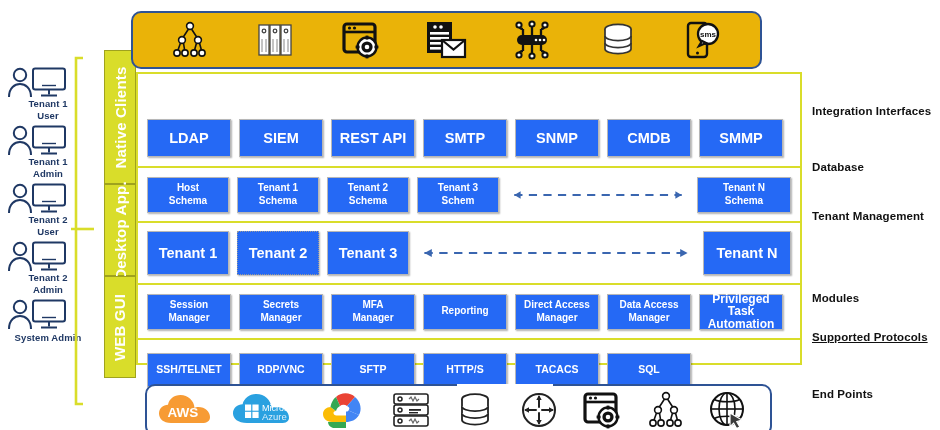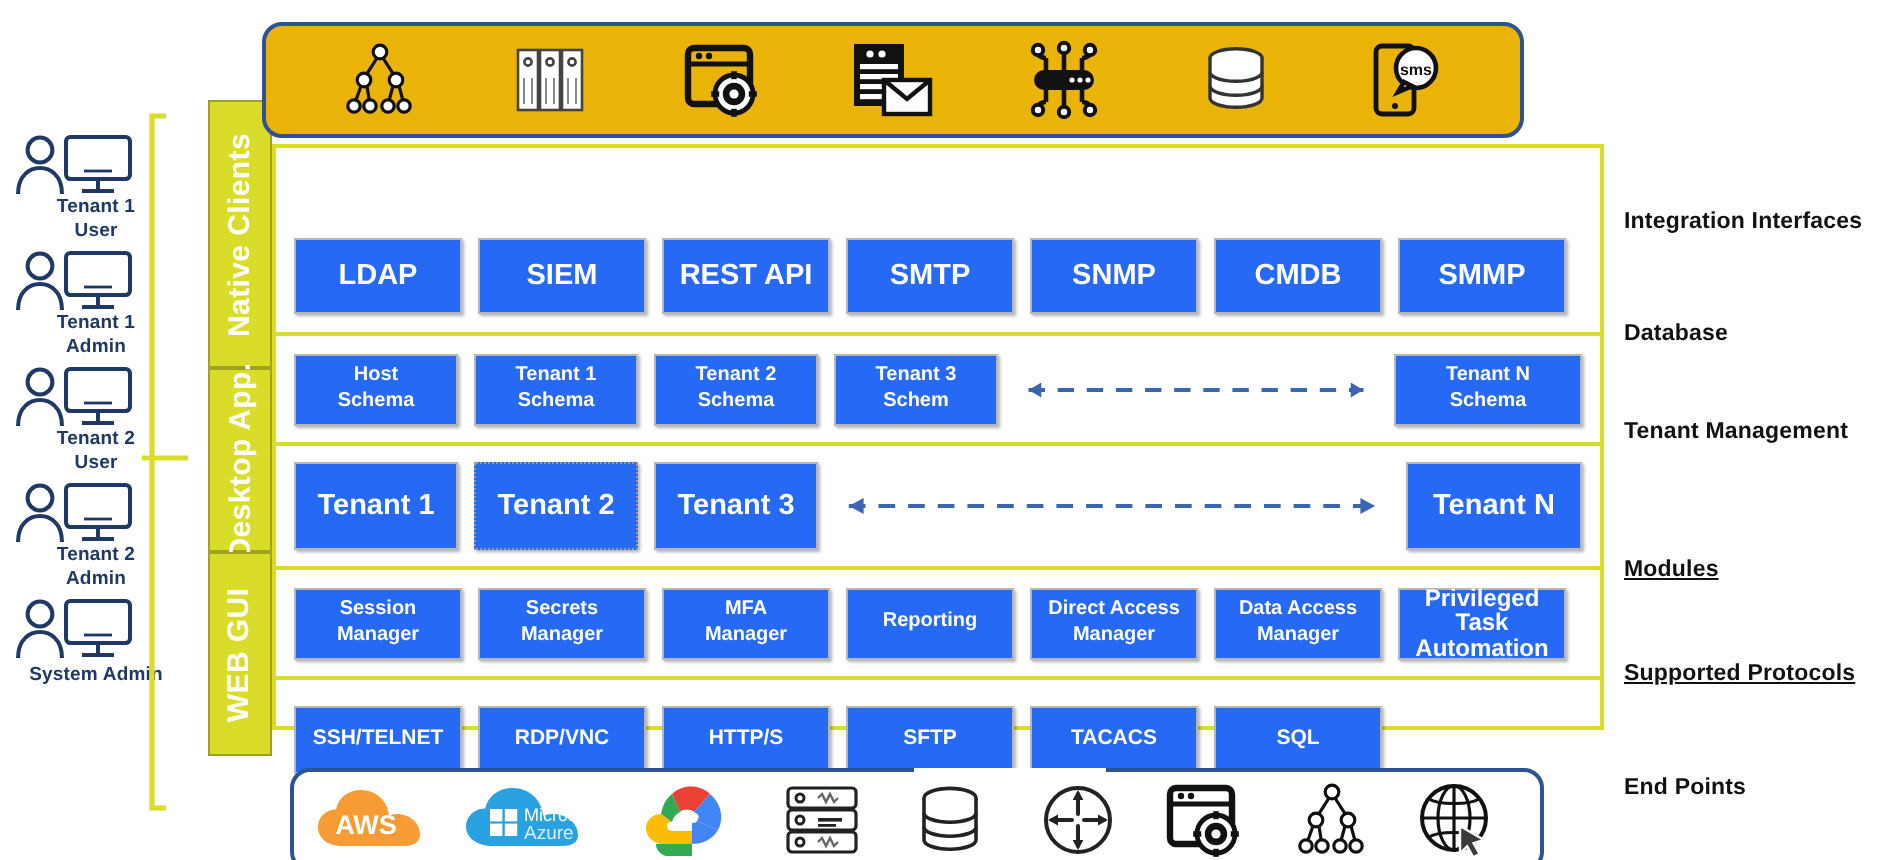--- a/index.html
+++ b/index.html
@@ -91,21 +91,21 @@
   .arrowcell svg{width:100%;height:12px;}
 
   
   .rlabel{
     position:absolute;left:812px;font-size:11.5px;font-weight:bold;color:#111111;
     white-space:nowrap;letter-spacing:.1px;
   }
   #rl-integration{top:105px;}
   #rl-database{top:161px;}
   #rl-tenant{top:210px;}
-  #rl-modules{top:279px;text-decoration:underline;}
+  #rl-modules{top:292px;}
   #rl-protocols{top:331px;text-decoration:underline;}
   #rl-endpoints{top:388px;}
 
   
   #endpoints-box{
     position:absolute;left:145px;top:384px;width:627px;height:52px;
     border:2.5px solid #2E5395;border-radius:10px;background:#ffffff;
     display:flex;align-items:center;box-sizing:border-box;padding:0 10px;
     gap:2px;
   }
@@ -392,22 +392,22 @@
         <div class="bbox">Direct Access<br>Manager</div>
         <div class="bbox">Data Access<br>Manager</div>
         <div class="bbox" style="font-size:12px;">Privileged Task<br>Automation</div>
       </div>
     </div>
 
     <div class="srow" id="row-protocols">
       <div class="inner">
         <div class="bbox">SSH/TELNET</div>
         <div class="bbox">RDP/VNC</div>
+        <div class="bbox">SFTP</div>
         <div class="bbox">HTTP/S</div>
-        <div class="bbox">SFTP</div>
         <div class="bbox">TACACS</div>
         <div class="bbox">SQL</div>
       </div>
     </div>
   </div>
 
   <div class="rlabel" id="rl-integration">Integration Interfaces</div>
   <div class="rlabel" id="rl-database">Database</div>
   <div class="rlabel" id="rl-tenant">Tenant Management</div>
   <div class="rlabel" id="rl-modules">Modules</div>

